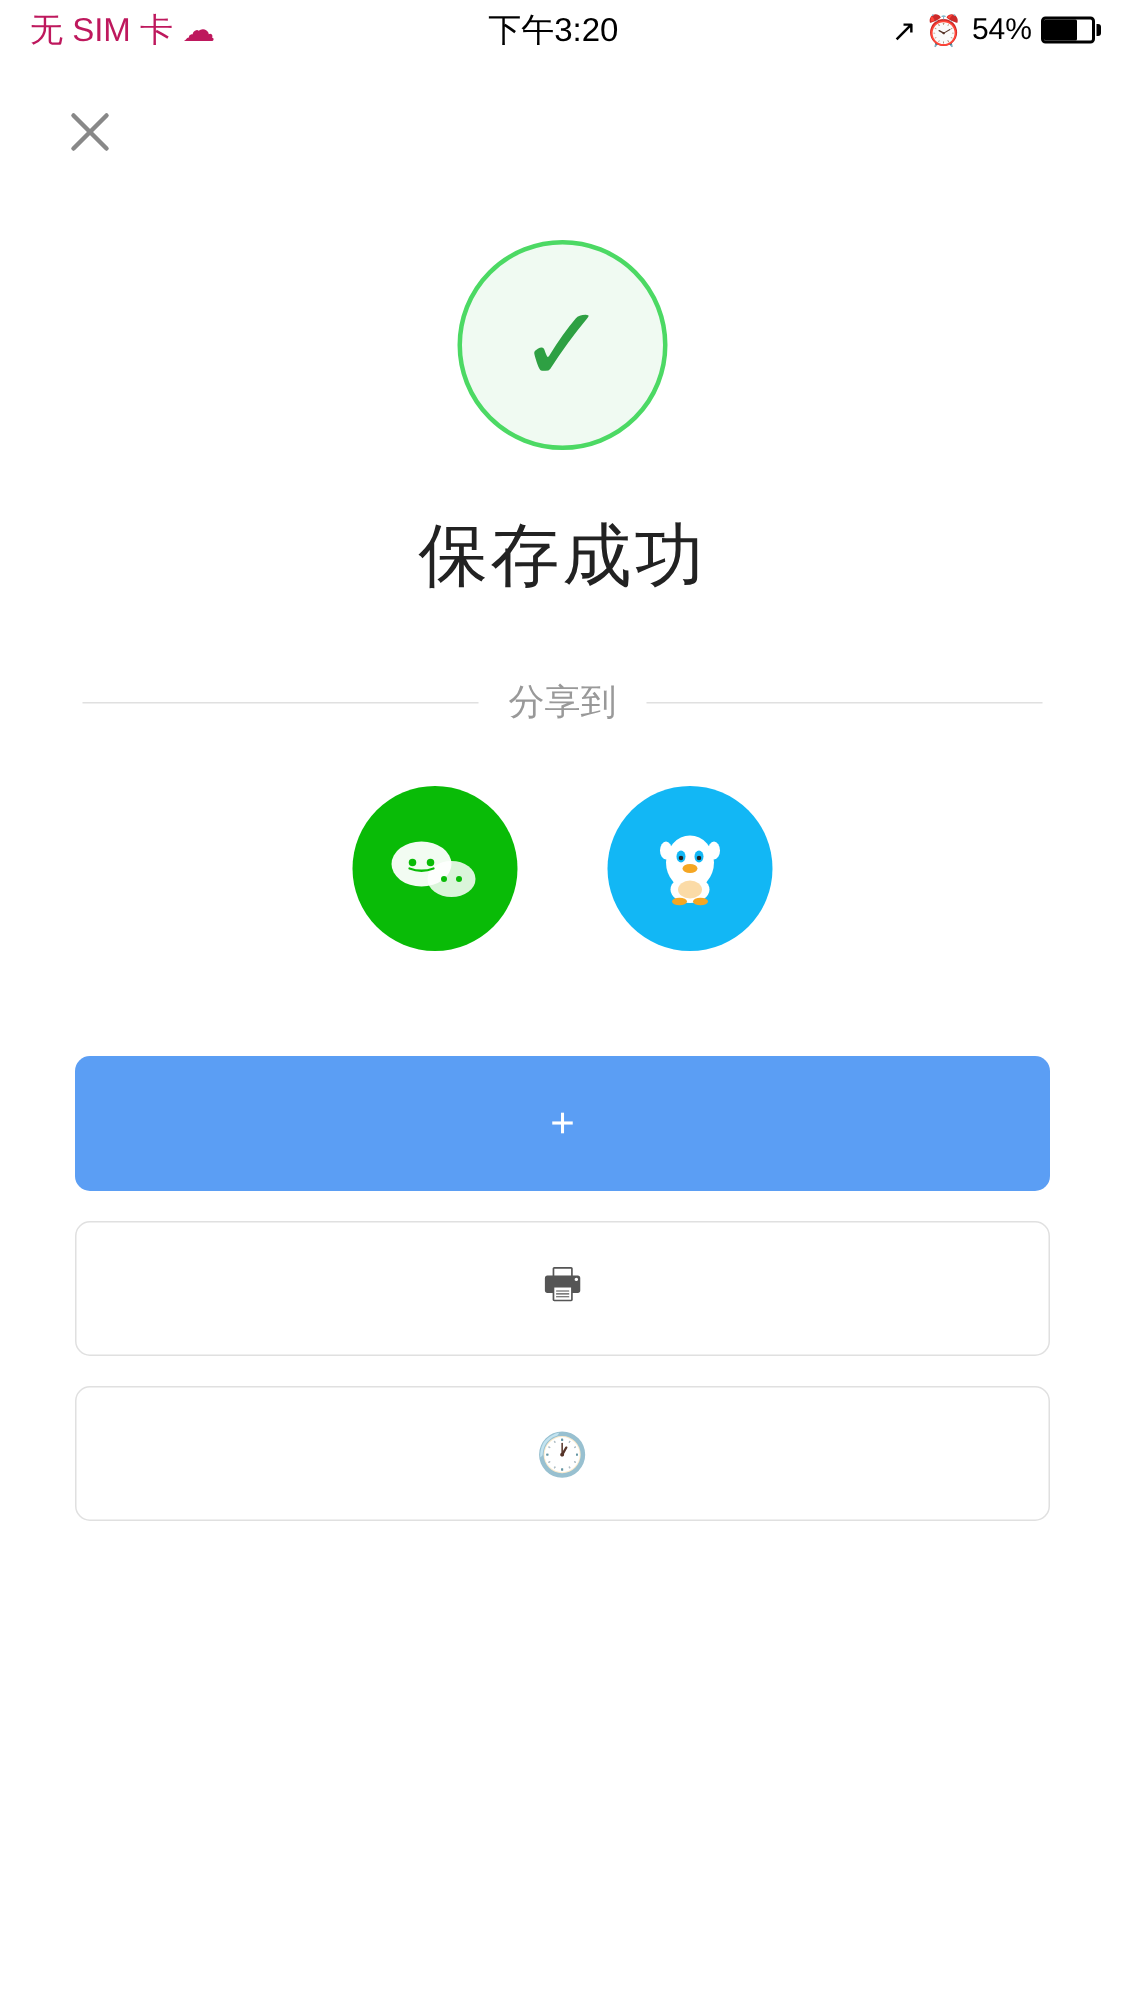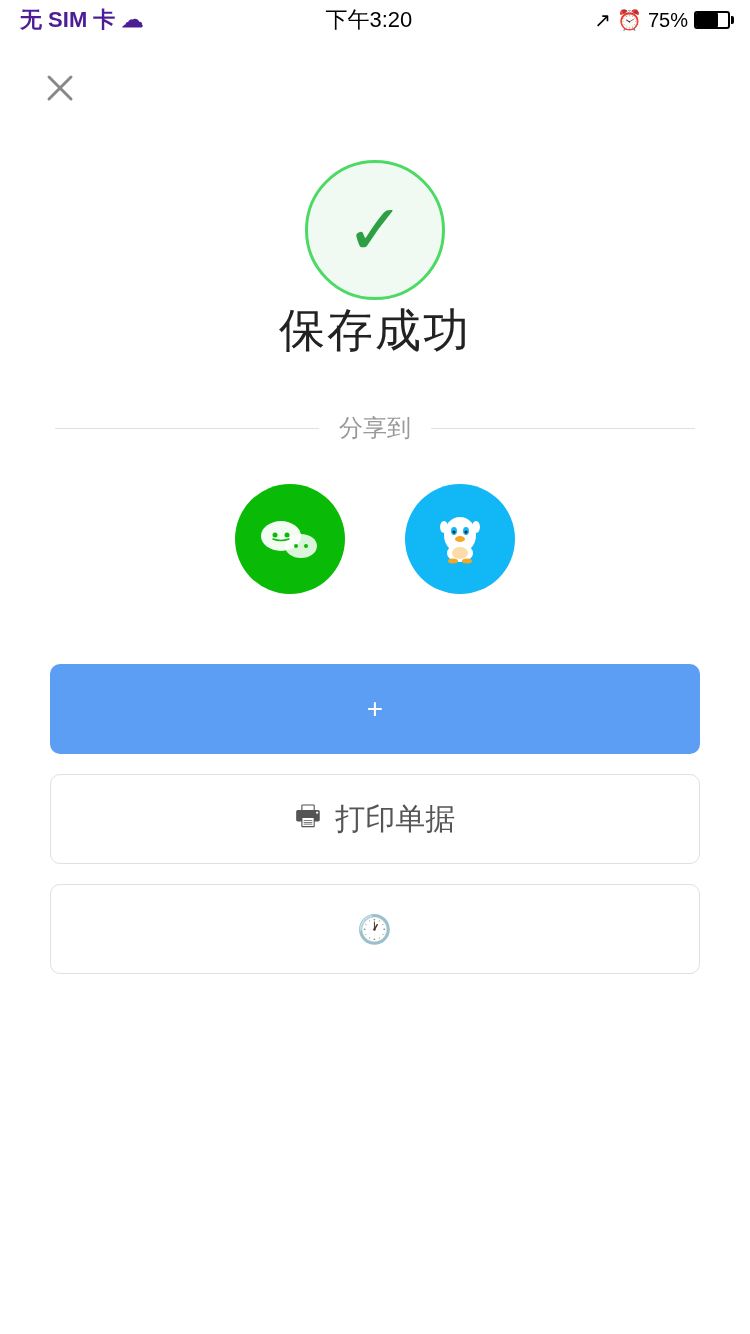--- a/index.html
+++ b/index.html
@@ -18,22 +18,22 @@
       width: 100%;
       height: 40px;
       background: #fff;
       display: flex;
       align-items: center;
       justify-content: space-between;
       padding: 0 20px;
     }
     .status-left {
       font-size: 22px;
-      color: #4c1d95;
-      font-weight: 700;
+      color: #be185d;
+      font-weight: 400;
     }
     .status-center {
       font-size: 22px;
       color: #000;
       font-weight: 500;
       text-align: center;
     }
     .status-right {
       display: flex;
       align-items: center;
@@ -109,20 +109,21 @@
       justify-content: center;
     }
     .checkmark {
       font-size: 70px;
       color: #2ea043;
       line-height: 1;
     }
 
     
     .success-title {
+      margin-top: 40px;
       font-size: 46px;
       color: #222;
       font-weight: 400;
       letter-spacing: 2px;
     }
 
     
     .share-divider-wrap {
       margin-top: 50px;
       width: 640px;
@@ -207,21 +208,21 @@
   </style>
 </head>
 <body>
 
 <div class="status-bar">
   <span class="status-left">无 SIM 卡 ☁</span>
   <span class="status-center">下午3:20</span>
   <div class="status-right">
     <span>↗</span>
     <span>⏰</span>
-    <span>75%</span>
+    <span>54%</span>
     <div class="battery-icon">
       <div class="battery-fill"></div>
     </div>
   </div>
 </div>
 
 <div class="main-content">
 
   <div class="close-btn">
     <svg class="close-icon-svg" viewBox="0 0 30 30" fill="none" xmlns="http://www.w3.org/2000/svg">
@@ -284,20 +285,19 @@
       </svg>
     </div>
   </div>
 
   <div class="action-buttons">
     <button class="action-btn btn-primary">
       <span class="btn-icon">+</span>
     </button>
     <button class="action-btn btn-secondary">
       <span class="btn-icon">🖶</span>
-      <span>打印单据</span>
     </button>
     <button class="action-btn btn-secondary">
       <span class="btn-icon">🕐</span>
     </button>
   </div>
 
 </div>
 
 </body></html>

